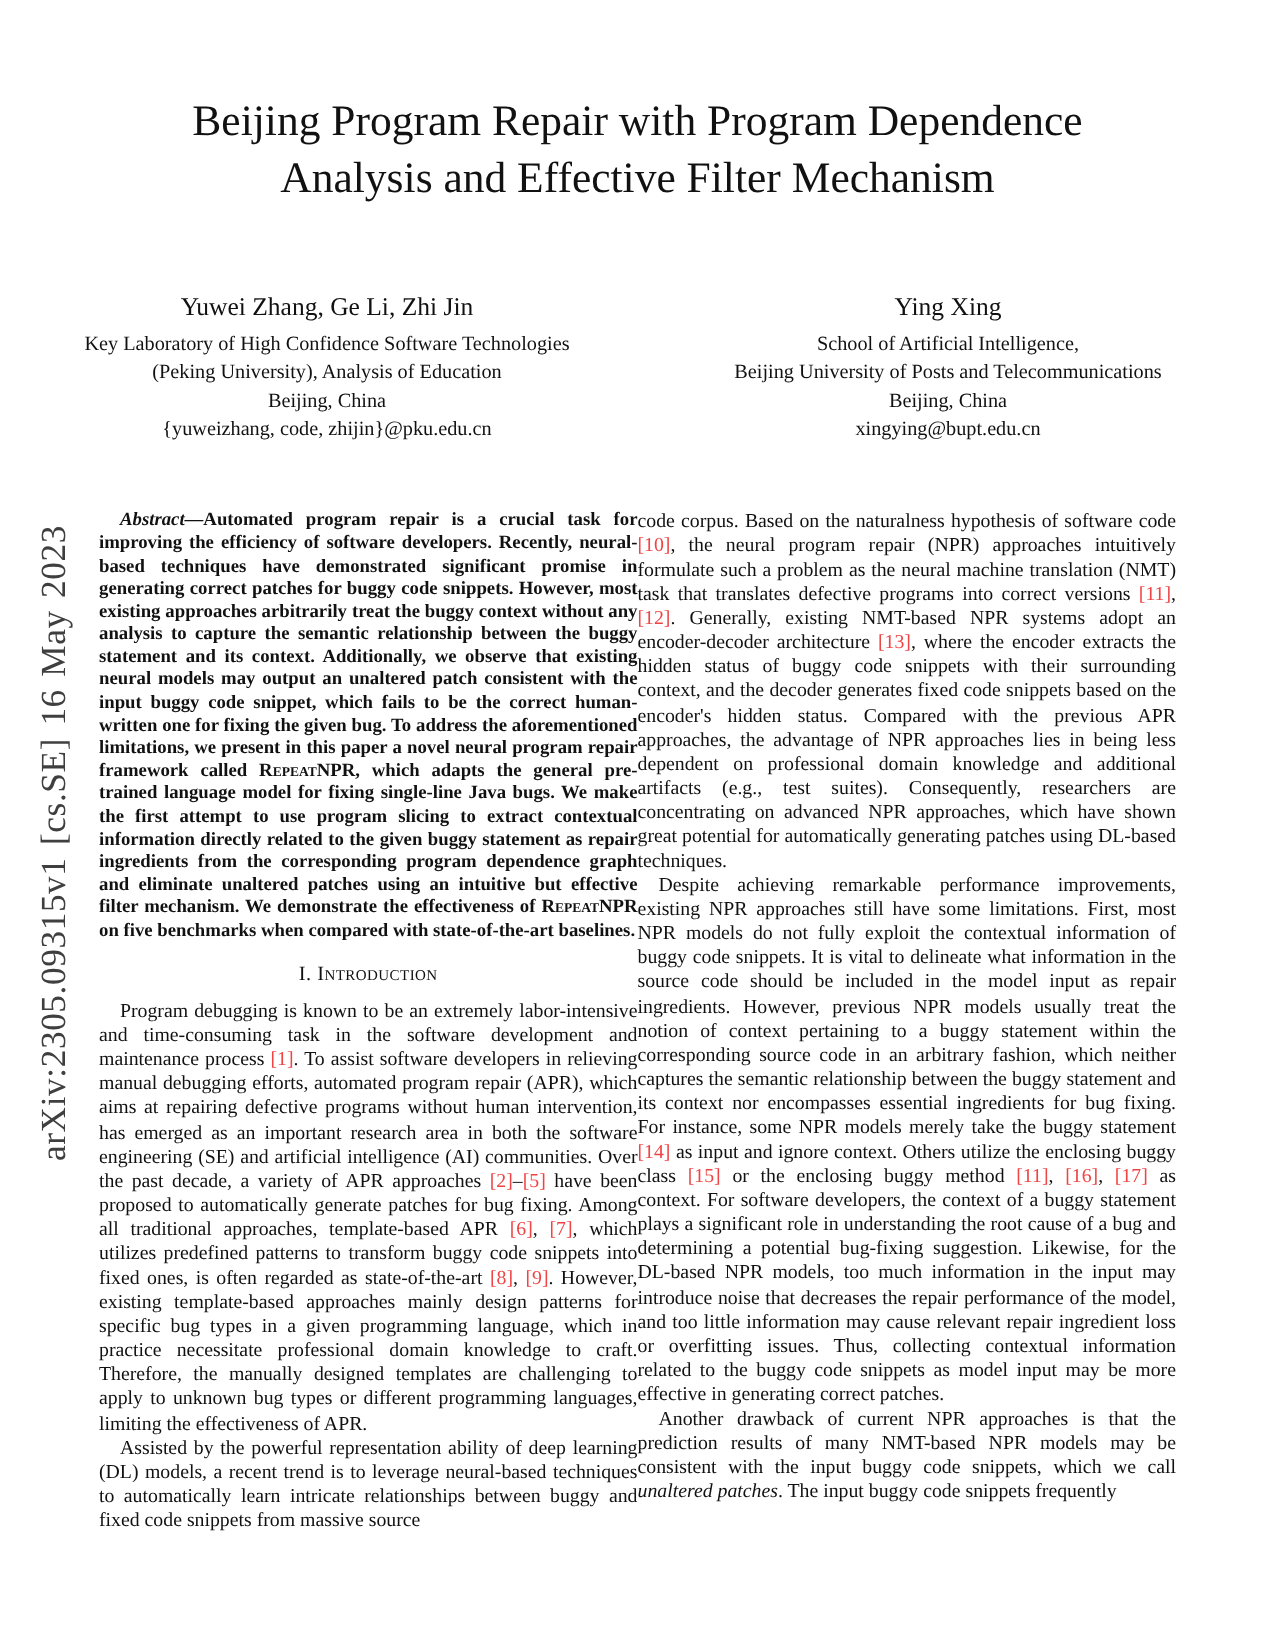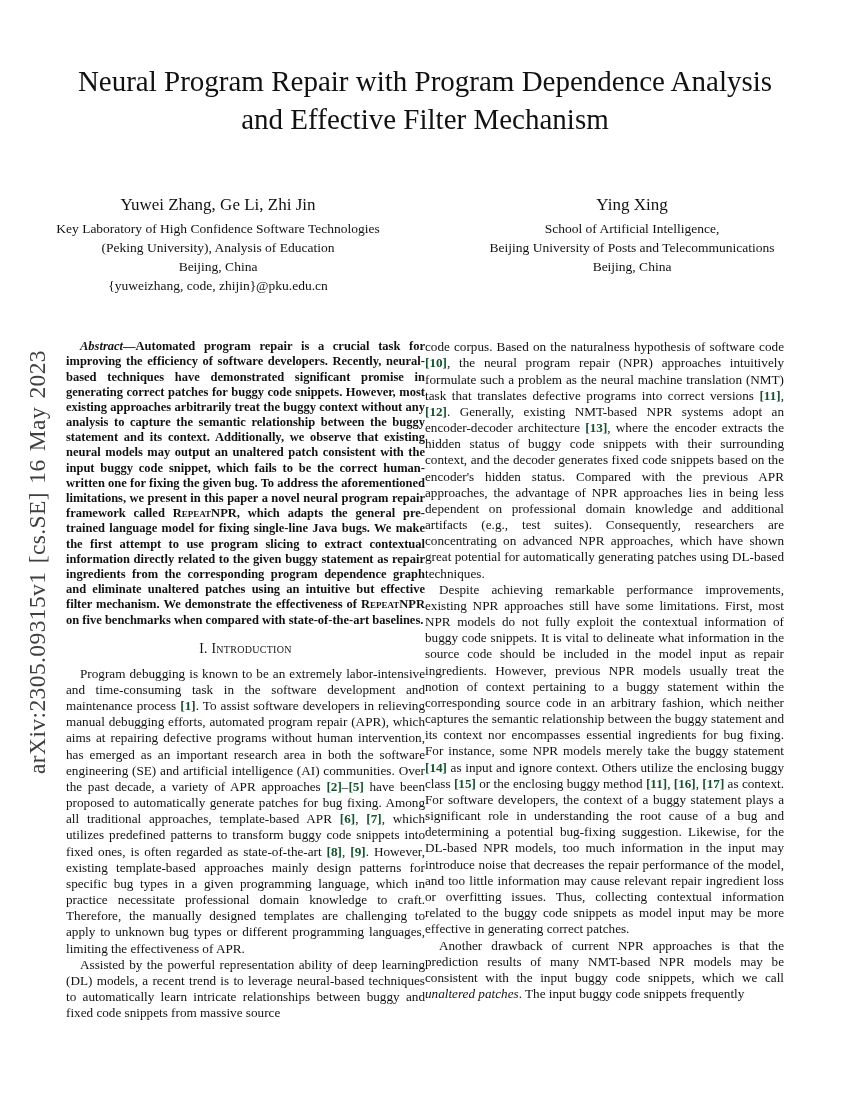--- a/index.html
+++ b/index.html
@@ -89,52 +89,52 @@
     font-size: 13.2px;
     line-height: 1.225;
     text-align: justify;
     text-indent: 14px;
     hyphens: auto;
   }
   .no-indent {
     text-indent: 0;
   }
   .cite {
-    color: #14532d;
-    font-weight: bold;
+    color: #ef4444;
   }
   .sc {
     font-variant: small-caps;
   }
   em {
     font-style: italic;
   }
 </style>
 </head>
 <body>
 
 <div class="page">
 
   <div class="arxiv-stamp">arXiv:2305.09315v1 [cs.SE] 16 May 2023</div>
 
-  <h1 class="title">Neural Program Repair with Program Dependence Analysis and Effective Filter Mechanism</h1>
+  <h1 class="title">Beijing Program Repair with Program Dependence Analysis and Effective Filter Mechanism</h1>
 
   <div class="authors">
     <div class="author-block">
       <div class="author-names">Yuwei Zhang, Ge Li, Zhi Jin</div>
       <div class="affil-line">Key Laboratory of High Confidence Software Technologies</div>
       <div class="affil-line">(Peking University), Analysis of Education</div>
       <div class="affil-line">Beijing, China</div>
       <div class="affil-line">{yuweizhang, code, zhijin}@pku.edu.cn</div>
     </div>
     <div class="author-block">
       <div class="author-names">Ying Xing</div>
       <div class="affil-line">School of Artificial Intelligence,</div>
       <div class="affil-line">Beijing University of Posts and Telecommunications</div>
       <div class="affil-line">Beijing, China</div>
+      <div class="affil-line">xingying@bupt.edu.cn</div>
     </div>
   </div>
 
   <div class="columns">
     <div class="col">
       <p class="abstract"><span class="abstract-label">Abstract</span><span class="rich">—Automated program repair is a crucial task for improving the efficiency of software developers. Recently, neural-based techniques have demonstrated significant promise in generating correct patches for buggy code snippets. However, most existing approaches arbitrarily treat the buggy context without any analysis to capture the semantic relationship between the buggy statement and its context. Additionally, we observe that existing neural models may output an unaltered patch consistent with the input buggy code snippet, which fails to be the correct human-written one for fixing the given bug. To address the aforementioned limitations, we present in this paper a novel neural program repair framework called <span class="sc">RepeatNPR</span>, which adapts the general pre-trained language model for fixing single-line Java bugs. We make the first attempt to use program slicing to extract contextual information directly related to the given buggy statement as repair ingredients from the corresponding program dependence graph and eliminate unaltered patches using an intuitive but effective filter mechanism. We demonstrate the effectiveness of <span class="sc">RepeatNPR</span> on five benchmarks when compared with state-of-the-art baselines.</span></p>
 
       <h2 class="section-heading">I. Introduction</h2>
 
       <p class="body-par rich">Program debugging is known to be an extremely labor-intensive and time-consuming task in the software development and maintenance process <span class="cite">[1]</span>. To assist software developers in relieving manual debugging efforts, automated program repair (APR), which aims at repairing defective programs without human intervention, has emerged as an important research area in both the software engineering (SE) and artificial intelligence (AI) communities. Over the past decade, a variety of APR approaches <span class="cite">[2]</span>–<span class="cite">[5]</span> have been proposed to automatically generate patches for bug fixing. Among all traditional approaches, template-based APR <span class="cite">[6]</span>, <span class="cite">[7]</span>, which utilizes predefined patterns to transform buggy code snippets into fixed ones, is often regarded as state-of-the-art <span class="cite">[8]</span>, <span class="cite">[9]</span>. However, existing template-based approaches mainly design patterns for specific bug types in a given programming language, which in practice necessitate professional domain knowledge to craft. Therefore, the manually designed templates are challenging to apply to unknown bug types or different programming languages, limiting the effectiveness of APR.</p>

